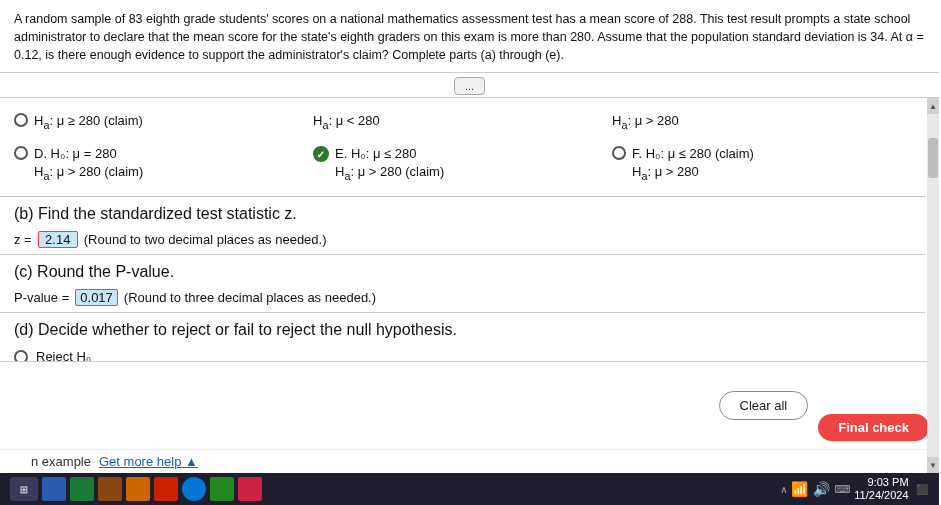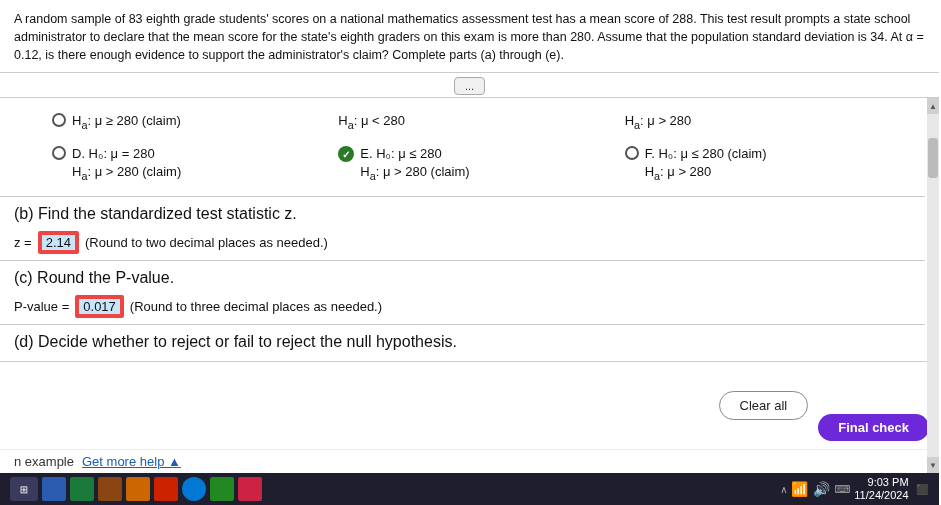--- a/index.html
+++ b/index.html
@@ -54,21 +54,20 @@
       cursor: pointer;
       color: #333;
     }
 
     
     .options-grid {
       display: grid;
       grid-template-columns: 1fr 1fr 1fr;
       padding: 10px 14px 6px 14px;
       gap: 4px 0;
-      margin-left: 38px;
     }
 
     .option-item {
       display: flex;
       align-items: flex-start;
       gap: 6px;
       padding: 4px 0;
     }
 
     .radio-circle {
@@ -135,21 +134,21 @@
       border-bottom: 2px solid #000;
       min-width: 40px;
       text-align: center;
       font-size: 13px;
       padding: 0 2px;
       display: inline-block;
     }
 
     .answer-box-highlight {
       background: #c8e6fa;
-      border: 4px solid #ef4444;
+      border: 1px solid #ef4444;
       border-radius: 2px;
       padding: 0 4px;
     }
 
     
     .radio-options-list {
       padding: 4px 14px 4px 14px;
       display: flex;
       flex-direction: column;
       gap: 6px;
@@ -179,21 +178,21 @@
       background: #fff;
       padding: 6px 20px;
       font-size: 13px;
       cursor: pointer;
       color: #222;
     }
 
     .final-check-btn {
       border: none;
       border-radius: 20px;
-      background: #6d28d9;
+      background: #ef4444;
       padding: 6px 20px;
       font-size: 13px;
       cursor: pointer;
       color: #fff;
       font-weight: bold;
       margin-top: 44px;
     }
 
     
     .taskbar {
@@ -389,21 +388,21 @@
       <div class="scrollbar-arrow">▼</div>
     </div>
 
     <div class="bottom-bar">
       <button class="clear-all-btn">Clear all</button>
       <button class="final-check-btn">Final check</button>
     </div>
 
     <div class="bottom-helper">
       <div style="display:flex; align-items:center; gap: 8px;">
-        <span style="font-size:13px; color:#333;">n example</span>
+        <span style="font-size:13px; color:#333;margin-left:17px;">n example</span>
         <span style="color:#1a5fb4; text-decoration:underline; cursor:pointer; font-size:13px;">Get more help ▲</span>
       </div>
     </div>
 
   </div>
 
   <div class="taskbar" style="background:#1e1e2e; height:32px;">
     <div class="taskbar-left">
 
       <div style="display:flex; gap:4px; align-items:center;">

